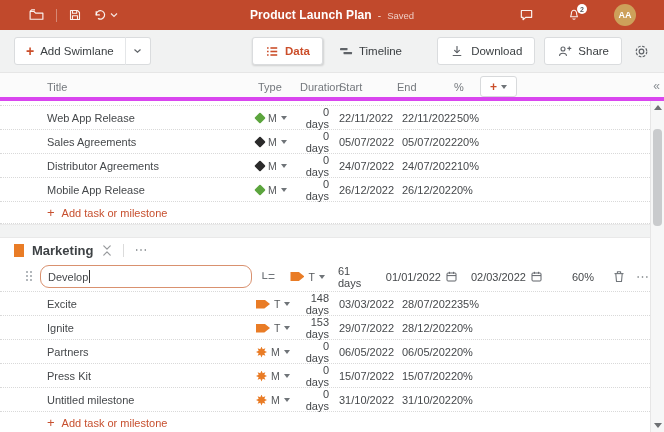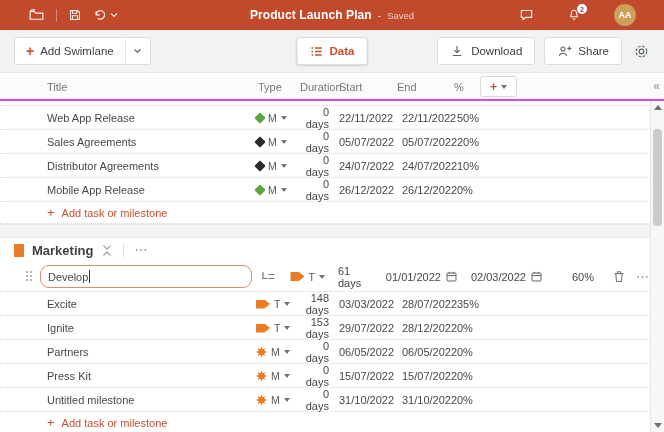--- a/index.html
+++ b/index.html
@@ -32,21 +32,21 @@
   .view-toggle{position:absolute;left:50%;transform:translateX(-50%);display:flex;align-items:center;gap:6px}
   .tab-data{gap:6px;padding:0 12px;color:#CB4E2A;font-weight:bold;box-shadow:0 1px 2px rgba(0,0,0,.14)}
   .tab-timeline{display:flex;align-items:center;gap:6px;padding:0 10px;height:28px;font-size:11.5px;color:#3C4043;cursor:pointer}
   .toolbar-right{margin-left:auto;display:flex;align-items:center;gap:9px}
   .btn-share{padding:0 12px;gap:6px}
   .btn-down{padding:0 12px;gap:7px}
   .gear{display:flex;align-items:center;cursor:pointer;margin-left:2px}
 
   
   .content{flex:1;position:relative;background:#fff;border-top:1px solid #E6E6E6;overflow:hidden}
-  .thead{height:28px;position:relative;background:#FBFBFB;border-bottom:2px solid #d946ef;font-size:11px;color:#74787D}
+  .thead{height:28px;position:relative;background:#FBFBFB;border-bottom:4px solid #d946ef;font-size:11px;color:#74787D}
   .thead .h{position:absolute;top:8px}
   .h-title{left:47px}.h-type{left:258px}.h-dur{left:300px}.h-start{left:339px}.h-end{left:397px}.h-pct{left:454px}
   .addcol{position:absolute;left:480px;top:3px;width:37px;height:21px;background:#fff;border:1px solid #D8DADC;border-radius:3px;display:flex;align-items:center;justify-content:center;gap:4px;cursor:pointer}
   .addcol .p{color:#CB4E2A;font-size:12px;font-weight:bold;line-height:10px}
   .dbl-chev{position:absolute;right:4px;top:7px;color:#8A8F94;font-size:12px;line-height:12px;cursor:pointer}
 
   .tbody{position:absolute;top:28px;left:0;right:14px;bottom:0;background:#fff}
   .stub{height:5px;border-bottom:1px dotted #D9D9D9}
   .trow{display:grid;grid-template-columns:47px 209px 42px 38px 63px 58px 48px 1fr;height:24px;align-items:center;border-bottom:1px dotted #D9D9D9;font-size:11px;color:#45484B;background:#fff}
   .c-title{overflow:hidden;white-space:nowrap;cursor:text}
@@ -178,20 +178,29 @@
               <line x1="2" y1="3" x2="3.6" y2="3"></line>
               <line x1="5.4" y1="3" x2="12.2" y2="3"></line>
               <line x1="2" y1="6.5" x2="3.6" y2="6.5"></line>
               <line x1="5.4" y1="6.5" x2="12.2" y2="6.5"></line>
               <line x1="2" y1="10" x2="3.6" y2="10"></line>
               <line x1="5.4" y1="10" x2="12.2" y2="10"></line>
             </g>
           </svg>
         <span>Data</span>
       </div>
+      <div class="tab-timeline">
+        <svg width="14" height="12" viewBox="0 0 14 12">
+            <g fill="#5F6368">
+              <rect x="1" y="3" width="7.5" height="2.2" rx="0.4"></rect>
+              <rect x="4.5" y="7" width="8.5" height="2.2" rx="0.4"></rect>
+            </g>
+          </svg>
+        <span>Timeline</span>
+      </div>
     </div>
 
     <div class="toolbar-right">
       <div class="btn btn-down">
         <svg width="14" height="14" viewBox="0 0 14 14">
             <g fill="none" stroke="#5F6368" stroke-width="1.2" stroke-linecap="round" stroke-linejoin="round">
               <path d="M7 2.5 V8.5"></path>
               <path d="M4.6 6.3 L7 8.7 L9.4 6.3"></path>
               <path d="M3.2 11.5 H10.8"></path>
             </g>

